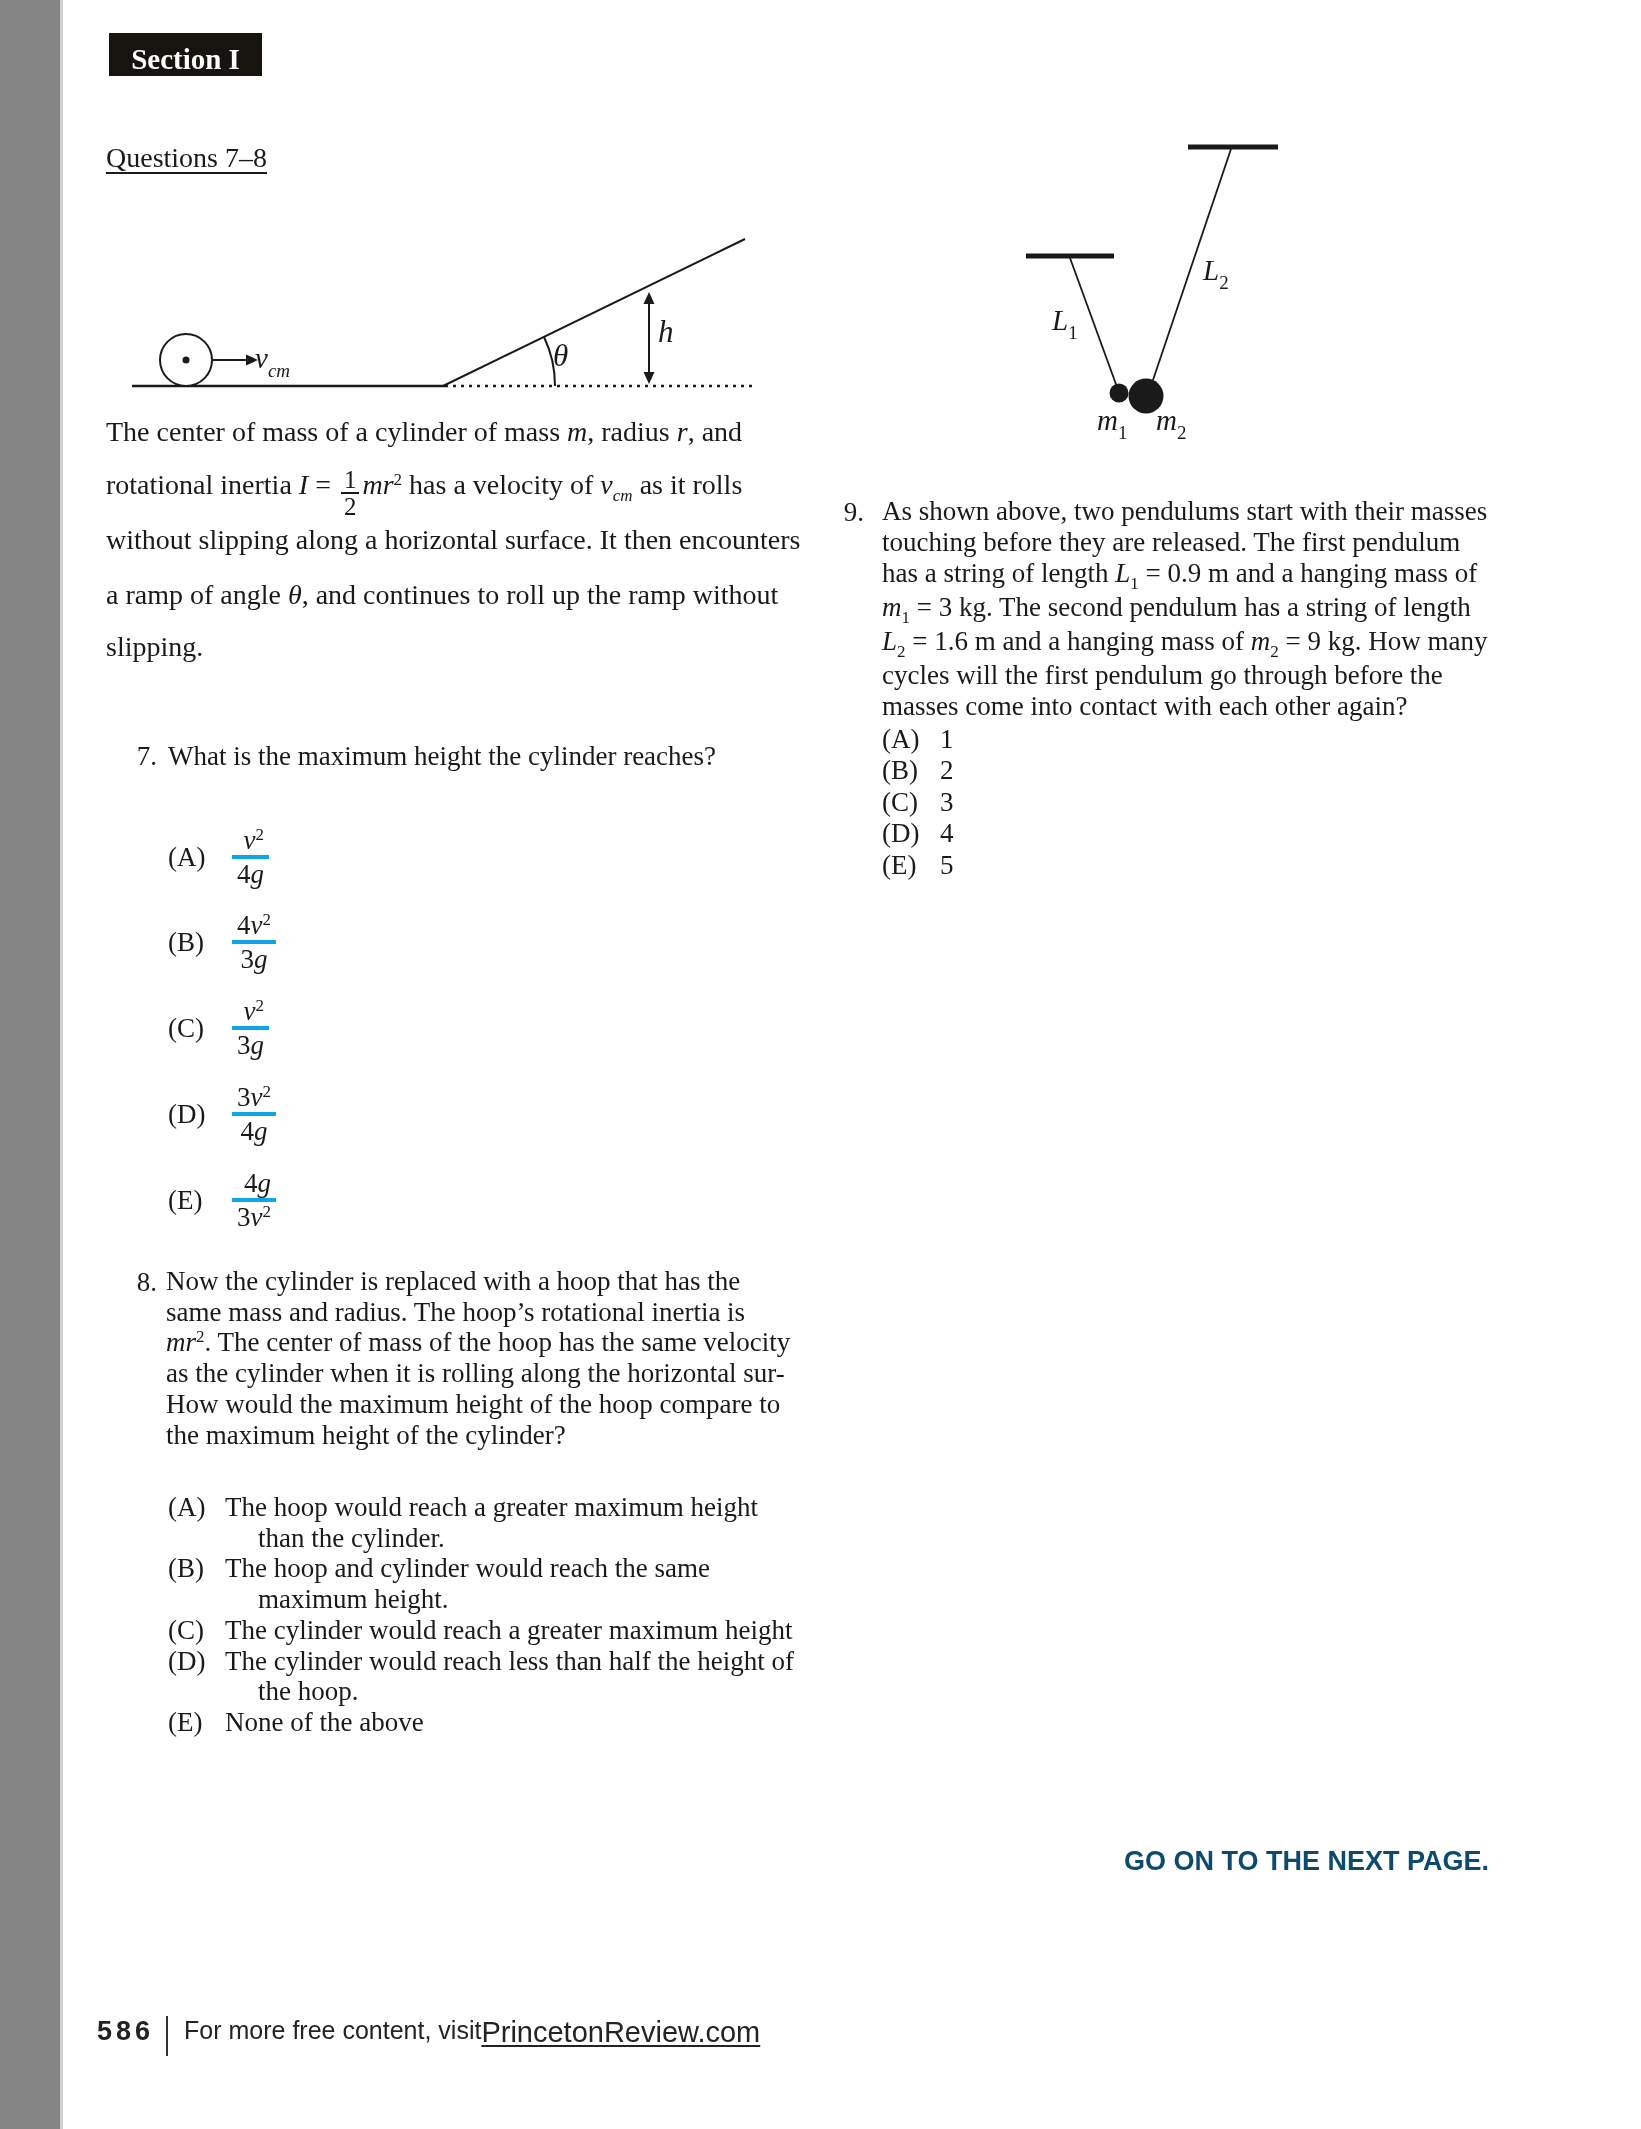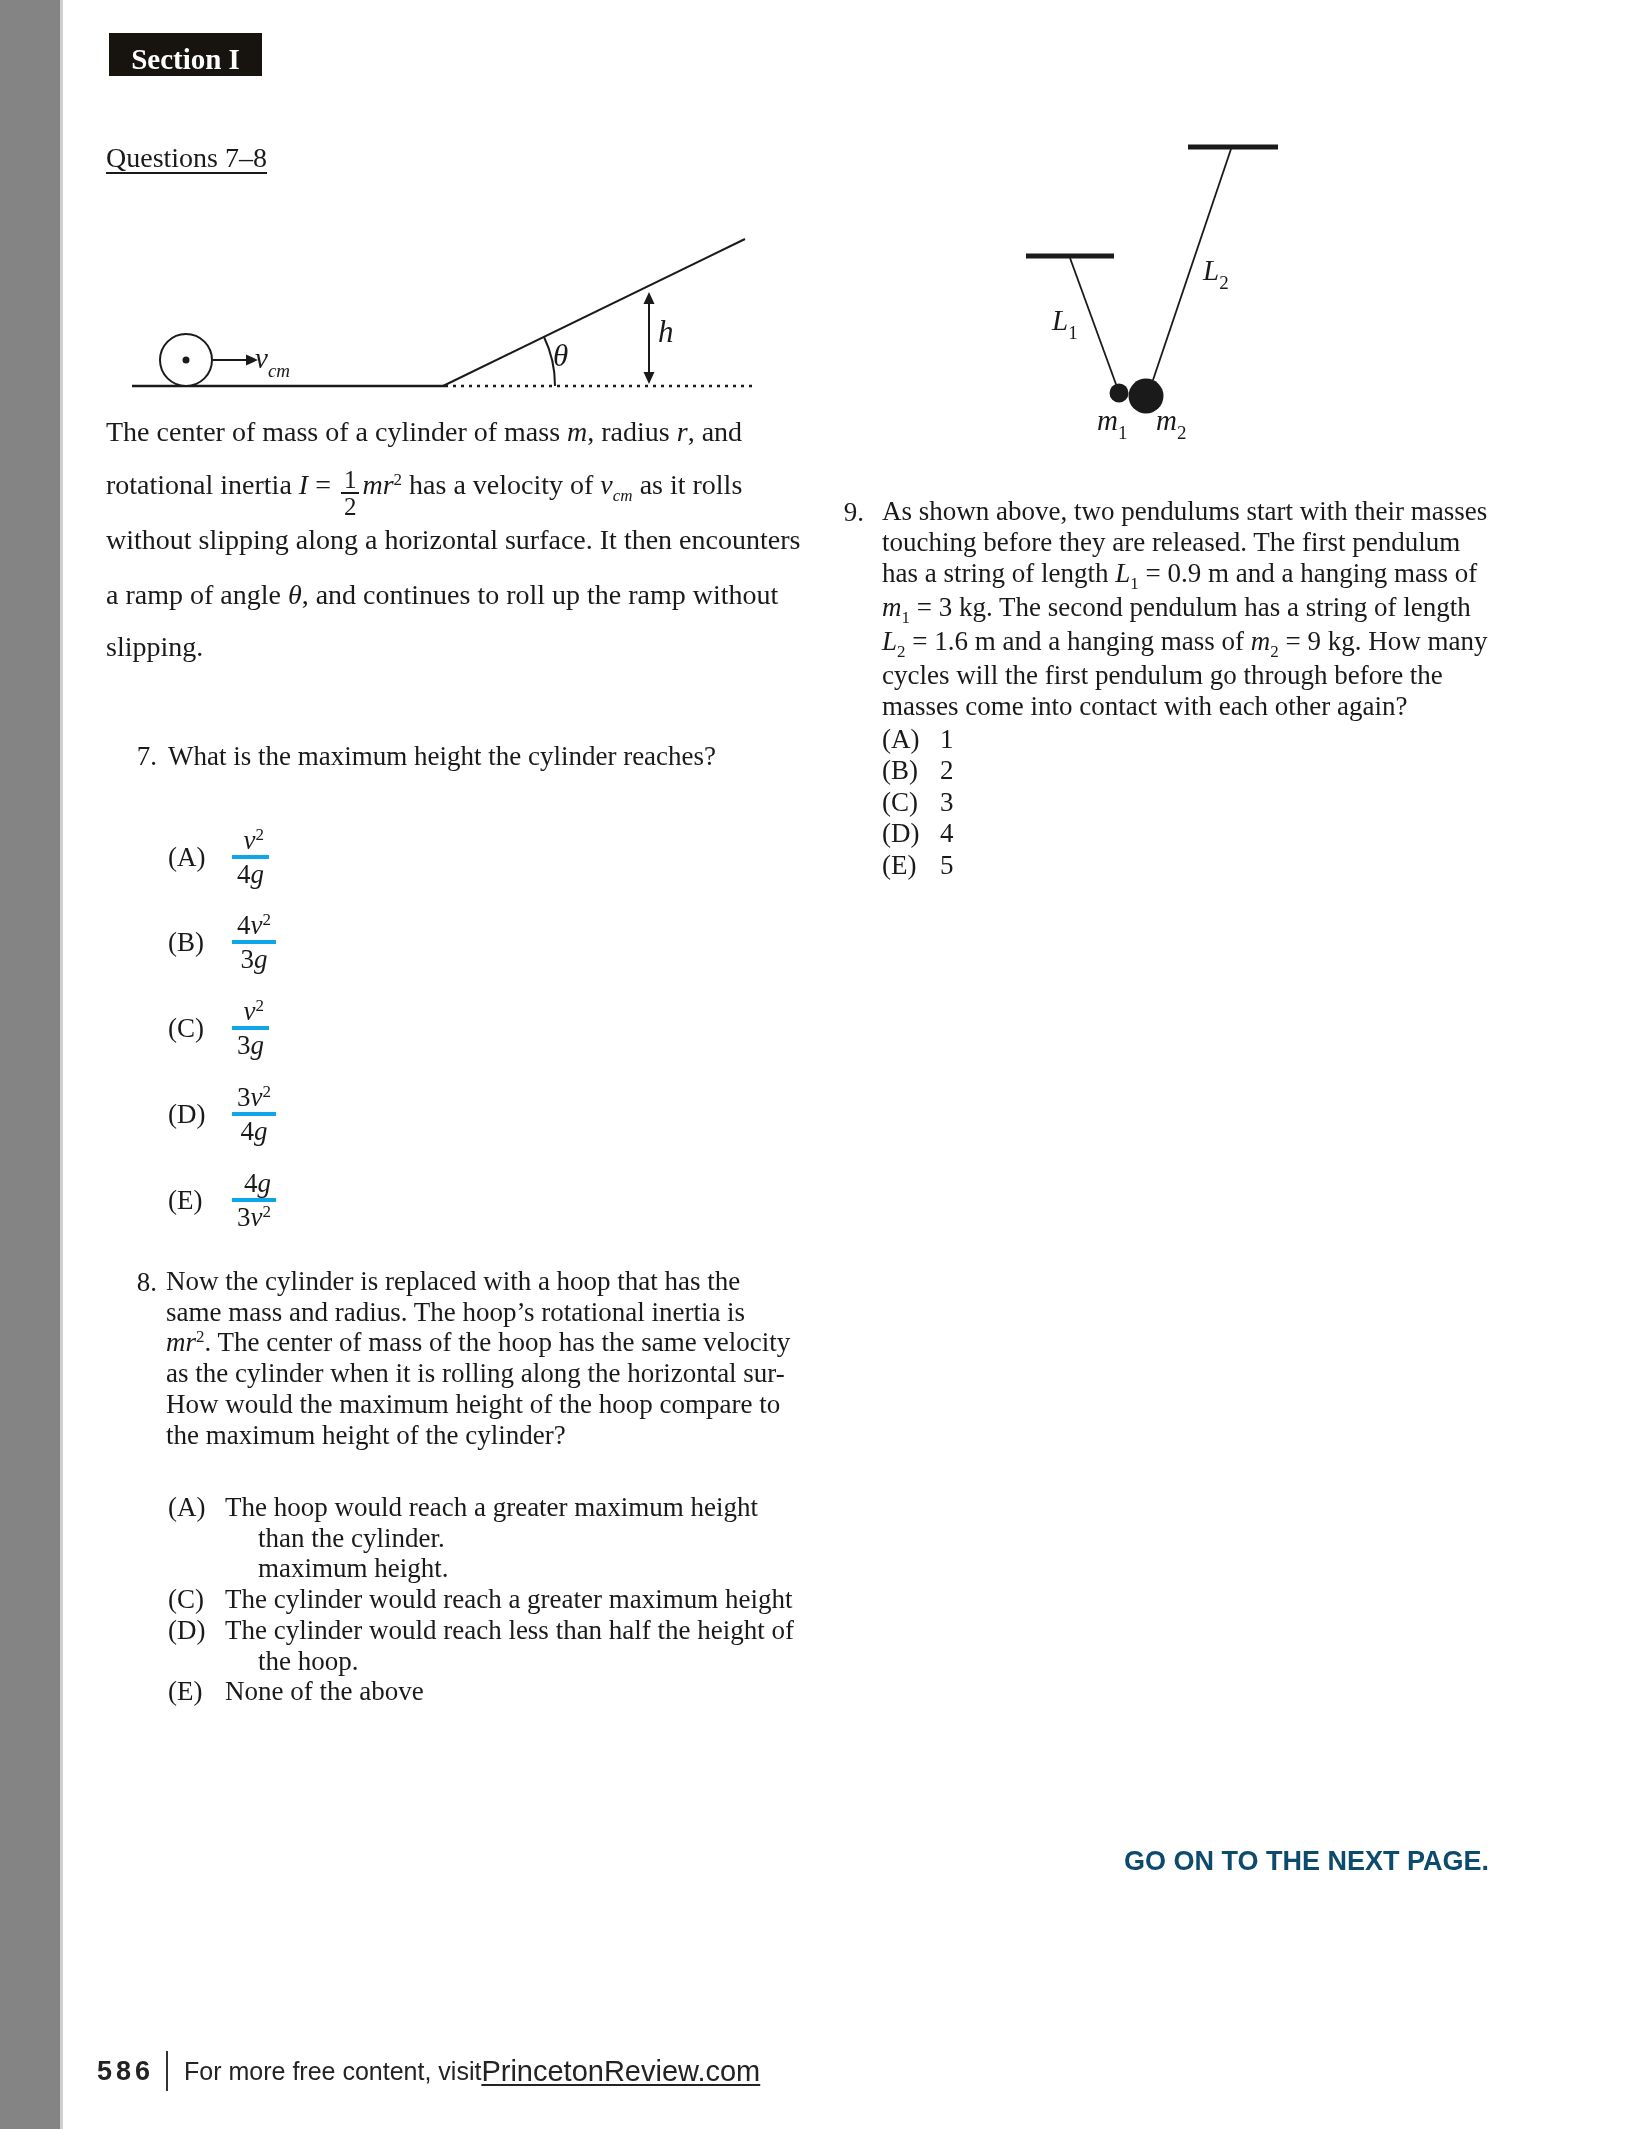--- a/index.html
+++ b/index.html
@@ -41,22 +41,22 @@
   .lh9o { line-height:31.4px; }
   .lab8 { display:inline-block; width:57px; }
   .ind8 { padding-left:90px; }
   .lab9 { display:inline-block; width:58px; }
 
   .go-on {
     position:absolute; right:152px; top:1846px; font-family:"Liberation Sans","DejaVu Sans",sans-serif;
     font-weight:bold; font-size:27px; white-space:nowrap; color:#0c4a6e;
   }
   .footer {
-    position:absolute; left:97px; top:2016px; height:46px; display:flex; align-items:center;
-    font-family:"Liberation Sans","DejaVu Sans",sans-serif; color:#232323;margin-top:32px;
+    position:absolute; left:97px; top:2016px; height:46px; display:flex; align-items:flex-start;
+    font-family:"Liberation Sans","DejaVu Sans",sans-serif; color:#232323;
   }
   .footer .pageno { font-weight:bold; font-size:27px; letter-spacing:4px; }
   .footer .fdiv { width:0; height:40px; border-left:2px solid #333; margin:0 16px 0 12px; }
   .footer .ftext { font-size:25px; }
   .footer .flink { font-size:29px; text-decoration:underline; text-underline-offset:3px; color:#232323; }
 
   svg text { font-family:"Liberation Serif","DejaVu Serif",serif; fill:#1a1a1a; }
 </style>
 </head>
 <body>
@@ -138,20 +138,21 @@
     <div>same mass and radius. The hoop’s rotational inertia is</div>
     <div><i>mr</i><span class="sup">2</span><span>. The center of mass of the hoop has the same velocity</span></div>
     <div>as the cylinder when it is rolling along the horizontal sur-</div>
     <div>How would the maximum height of the hoop compare to</div>
     <div>the maximum height of the cylinder?</div>
   </div>
 
   <div class="block lh8" style="left:168px; top:1492px;">
     <div><span class="lab8">(A)</span><span>The hoop would reach a greater maximum height</span></div>
     <div class="ind8">than the cylinder.</div>
+    <div><span class="lab8">(B)</span><span>The hoop and cylinder would reach the same</span></div>
     <div class="ind8">maximum height.</div>
     <div><span class="lab8">(C)</span><span>The cylinder would reach a greater maximum height</span></div>
     <div><span class="lab8">(D)</span><span>The cylinder would reach less than half the height of</span></div>
     <div class="ind8">the hoop.</div>
     <div><span class="lab8">(E)</span><span>None of the above</span></div>
   </div>
 
   <svg style="position:absolute; left:1000px; top:130px;" width="320" height="310" viewBox="0 0 320 310">
     <line x1="188" y1="17" x2="278" y2="17" stroke="#1a1a1a" stroke-width="5"></line>
     <line x1="26" y1="126" x2="114" y2="126" stroke="#1a1a1a" stroke-width="5"></line>

